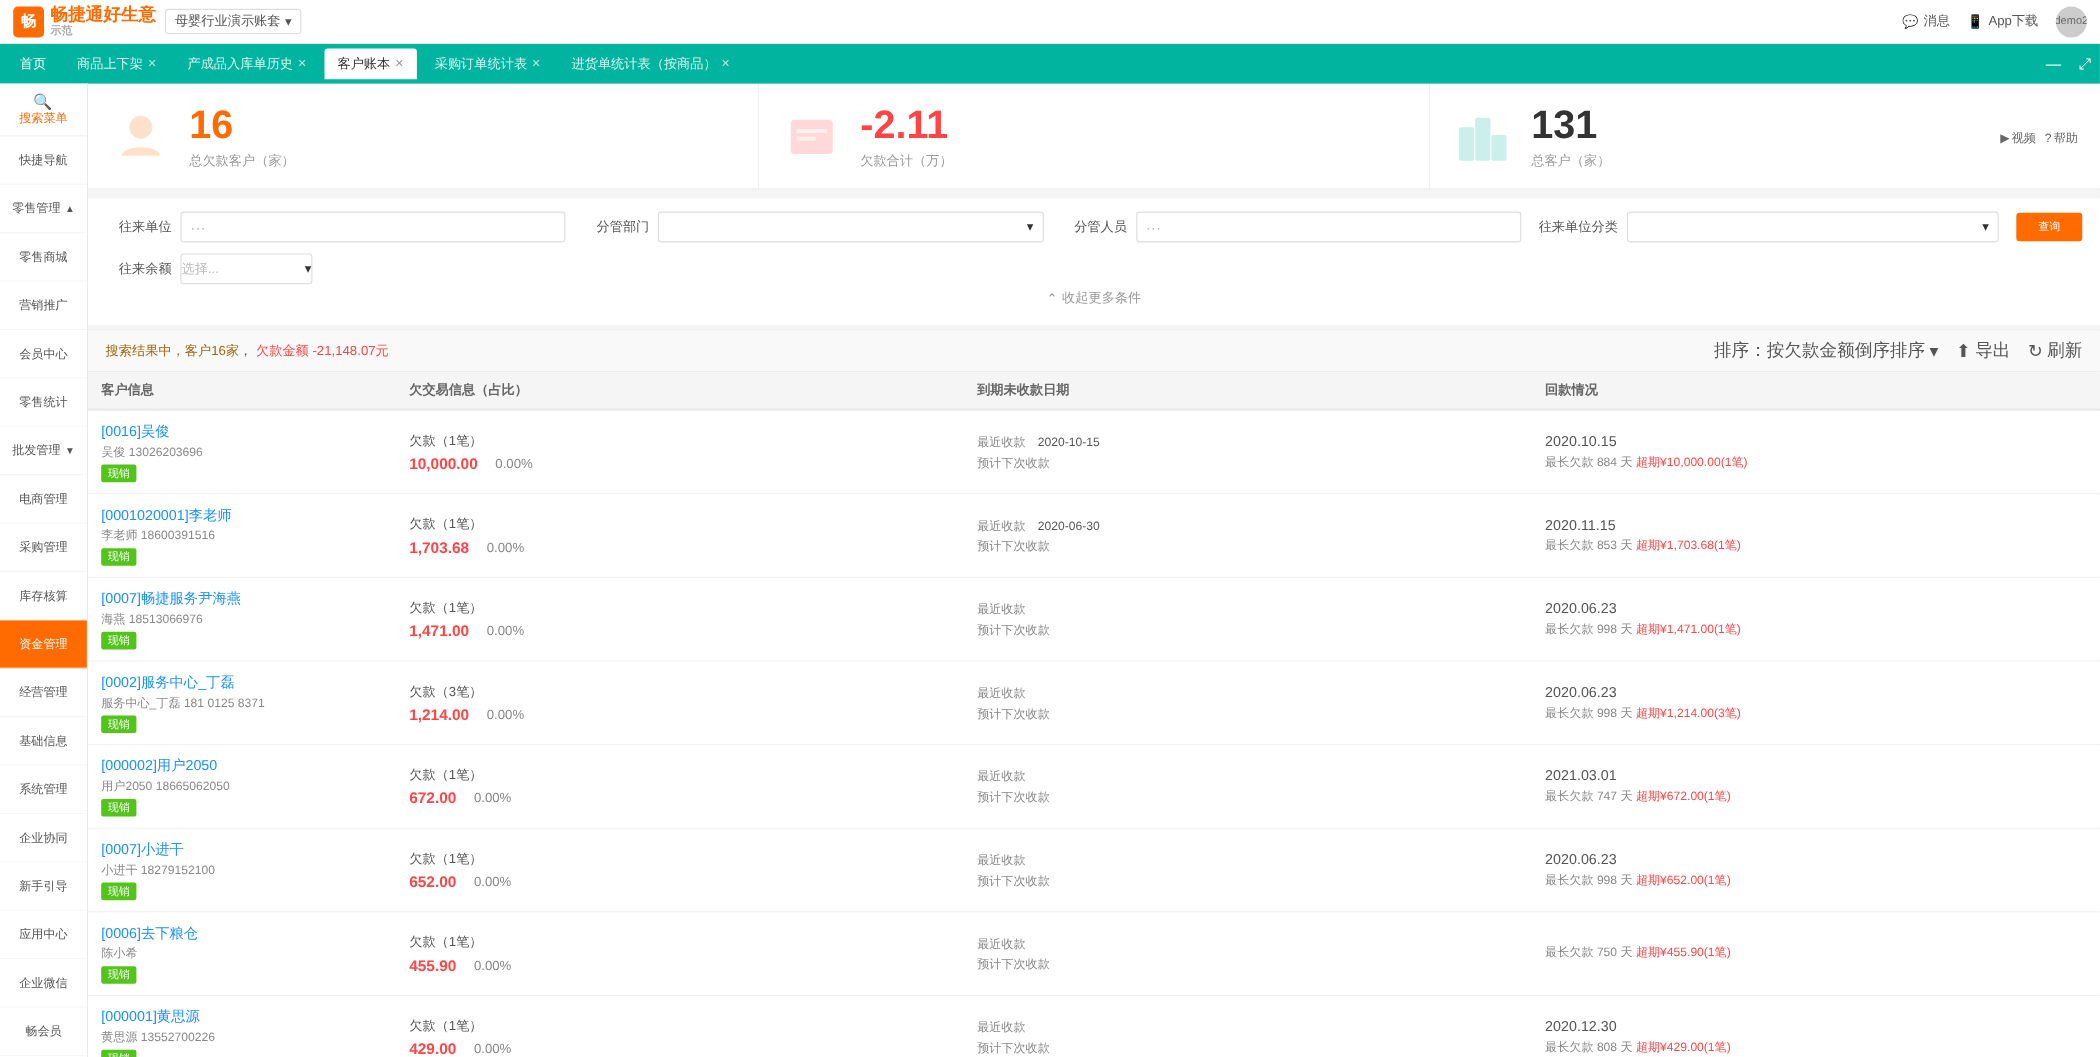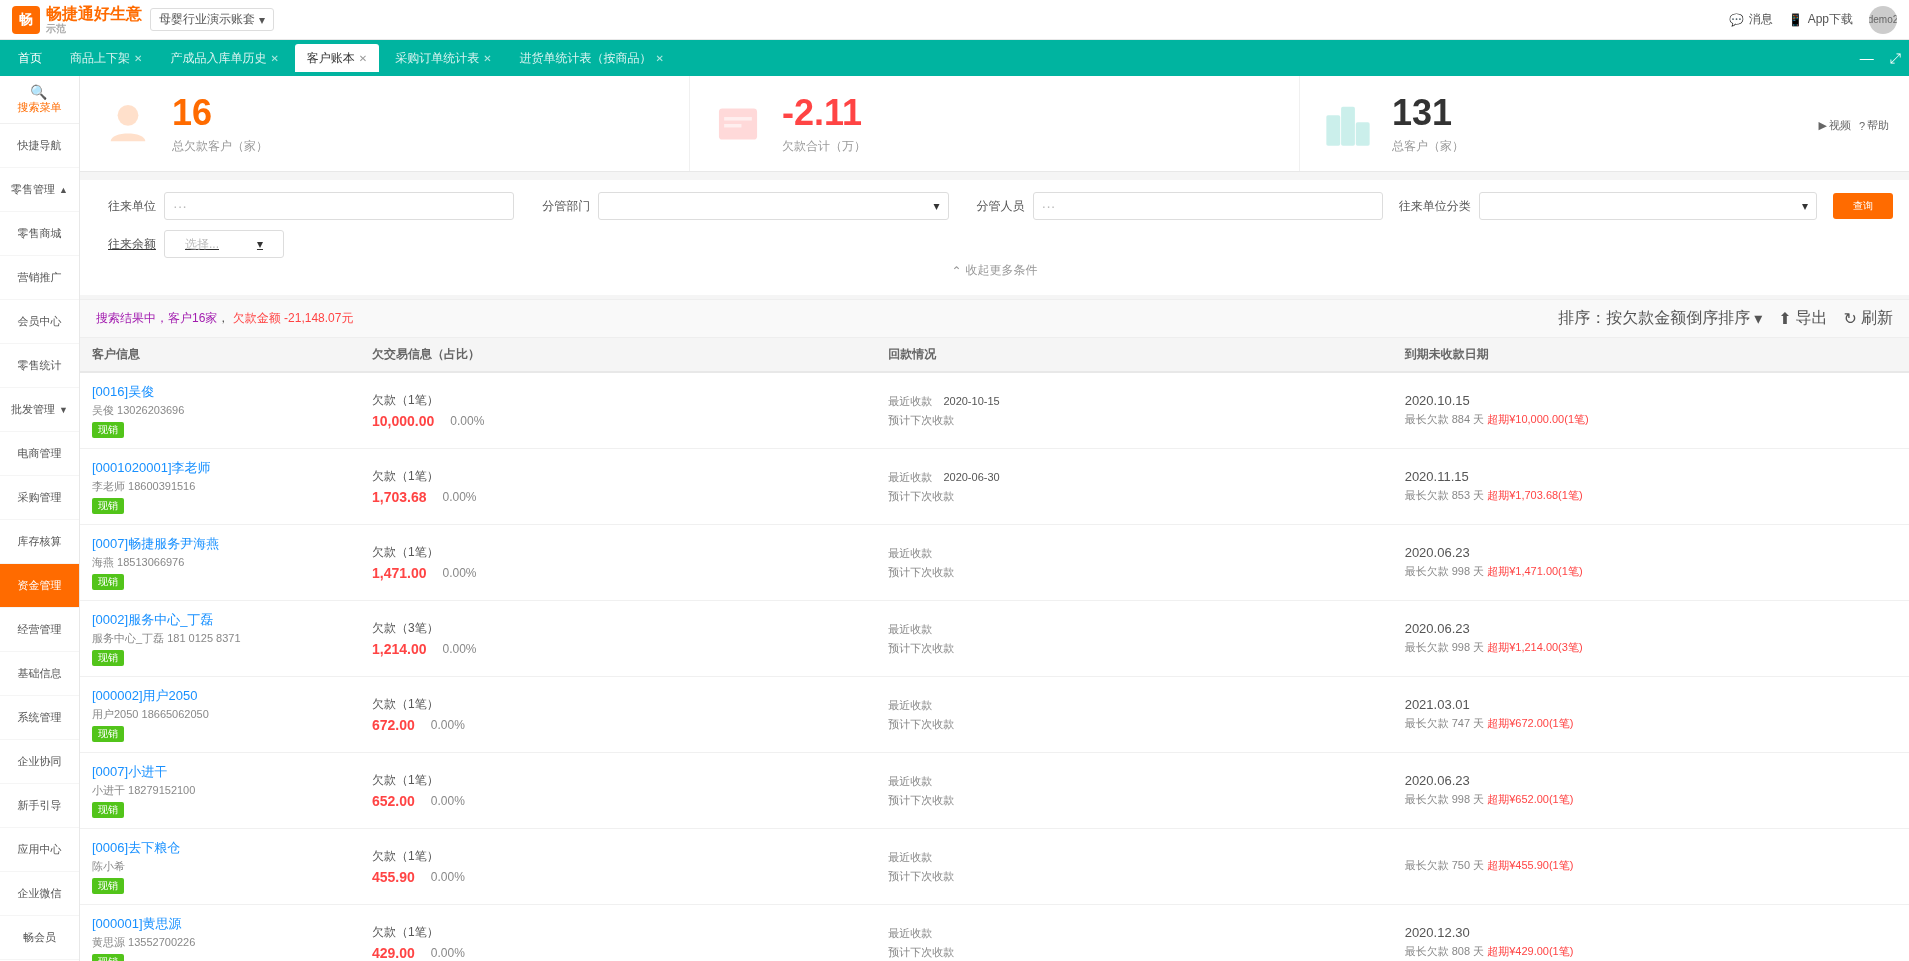--- a/index.html
+++ b/index.html
@@ -90,30 +90,30 @@
     }
     .query-btn {
       background: #ff6b00; color: white; border: none; border-radius: 3px;
       padding: 6px 20px; font-size: 10px; cursor: pointer;
     }
     .collapse-bar {
       display: flex; justify-content: center; align-items: center; padding: 4px 0;
       font-size: 12px; color: #999; cursor: pointer; gap: 4px;
     }
     .filter-row2 { display: flex; align-items: center; gap: 16px; }
-    .余额-item { display: flex; align-items: center; gap: 8px; text-decoration: underline; }
+    .余额-item { display: flex; align-items: center; gap: 8px; }
 
     
     .results-bar {
       display: flex; align-items: center; justify-content: space-between;
       padding: 8px 16px; background: #f9f9f9; border-top: 1px solid #eee;
       border-bottom: 1px solid #eee;
     }
     .results-info { font-size: 12px; color: #555; }
-    .results-info span { color: #a21caf; }
+    .results-info span { color: #a16207; }
     .results-actions { display: flex; gap: 16px; align-items: center; font-size: 16px; }
     .sort-btn { display: flex; align-items: center; gap: 4px; color: #555; cursor: pointer; }
     .action-btn2 { display: flex; align-items: center; gap: 4px; color: #555; cursor: pointer; }
 
     
     .table-section { background: #fff; }
     .table-header {
       display: grid; grid-template-columns: 280px 1fr 1fr 1fr;
       background: #f5f5f5; border-bottom: 2px solid #e8e8e8;
       font-size: 12px; color: #666; font-weight: bold;
@@ -138,21 +138,21 @@
     .overdue-info { font-size: 11px; color: #888; margin-bottom: 2px; }
     .overdue-link { color: #ff4444; cursor: pointer; }
 
     
     ::-webkit-scrollbar { width: 6px; height: 6px; }
     ::-webkit-scrollbar-track { background: #f1f1f1; }
     ::-webkit-scrollbar-thumb { background: #ccc; border-radius: 3px; }
 
     .select-with-arrow {
       flex: 1; height: 28px; border: 1px solid #ddd; border-radius: 3px;
-      padding: 0 20px; font-size: 12px; display: flex; align-items: center;
+      padding: 0 0; font-size: 12px; display: flex; align-items: center;
       justify-content: space-between; background: #fff; cursor: pointer;
     }
     .select-placeholder { color: #bbb; }
   </style>
 </head>
 <body>
 
 <div class="top-bar">
   <div class="top-bar-left">
     <div class="logo">
@@ -405,22 +405,22 @@
           <span>↻</span>
           <span>刷新</span>
         </div>
       </div>
     </div>
 
     <div class="table-section">
       <div class="table-header">
         <div>客户信息</div>
         <div>欠交易信息（占比）</div>
+        <div>到期未收款日期</div>
         <div>回款情况</div>
-        <div>到期未收款日期</div>
       </div>
 
       <div id="table-body">
           <div class="table-row">
     <div class="table-cell">
       <div><a class="customer-name">[0016]吴俊</a></div>
       <div class="customer-info">吴俊  13026203696</div>
       <div><span class="tag">现销</span></div>
     </div>
     <div class="table-cell">

